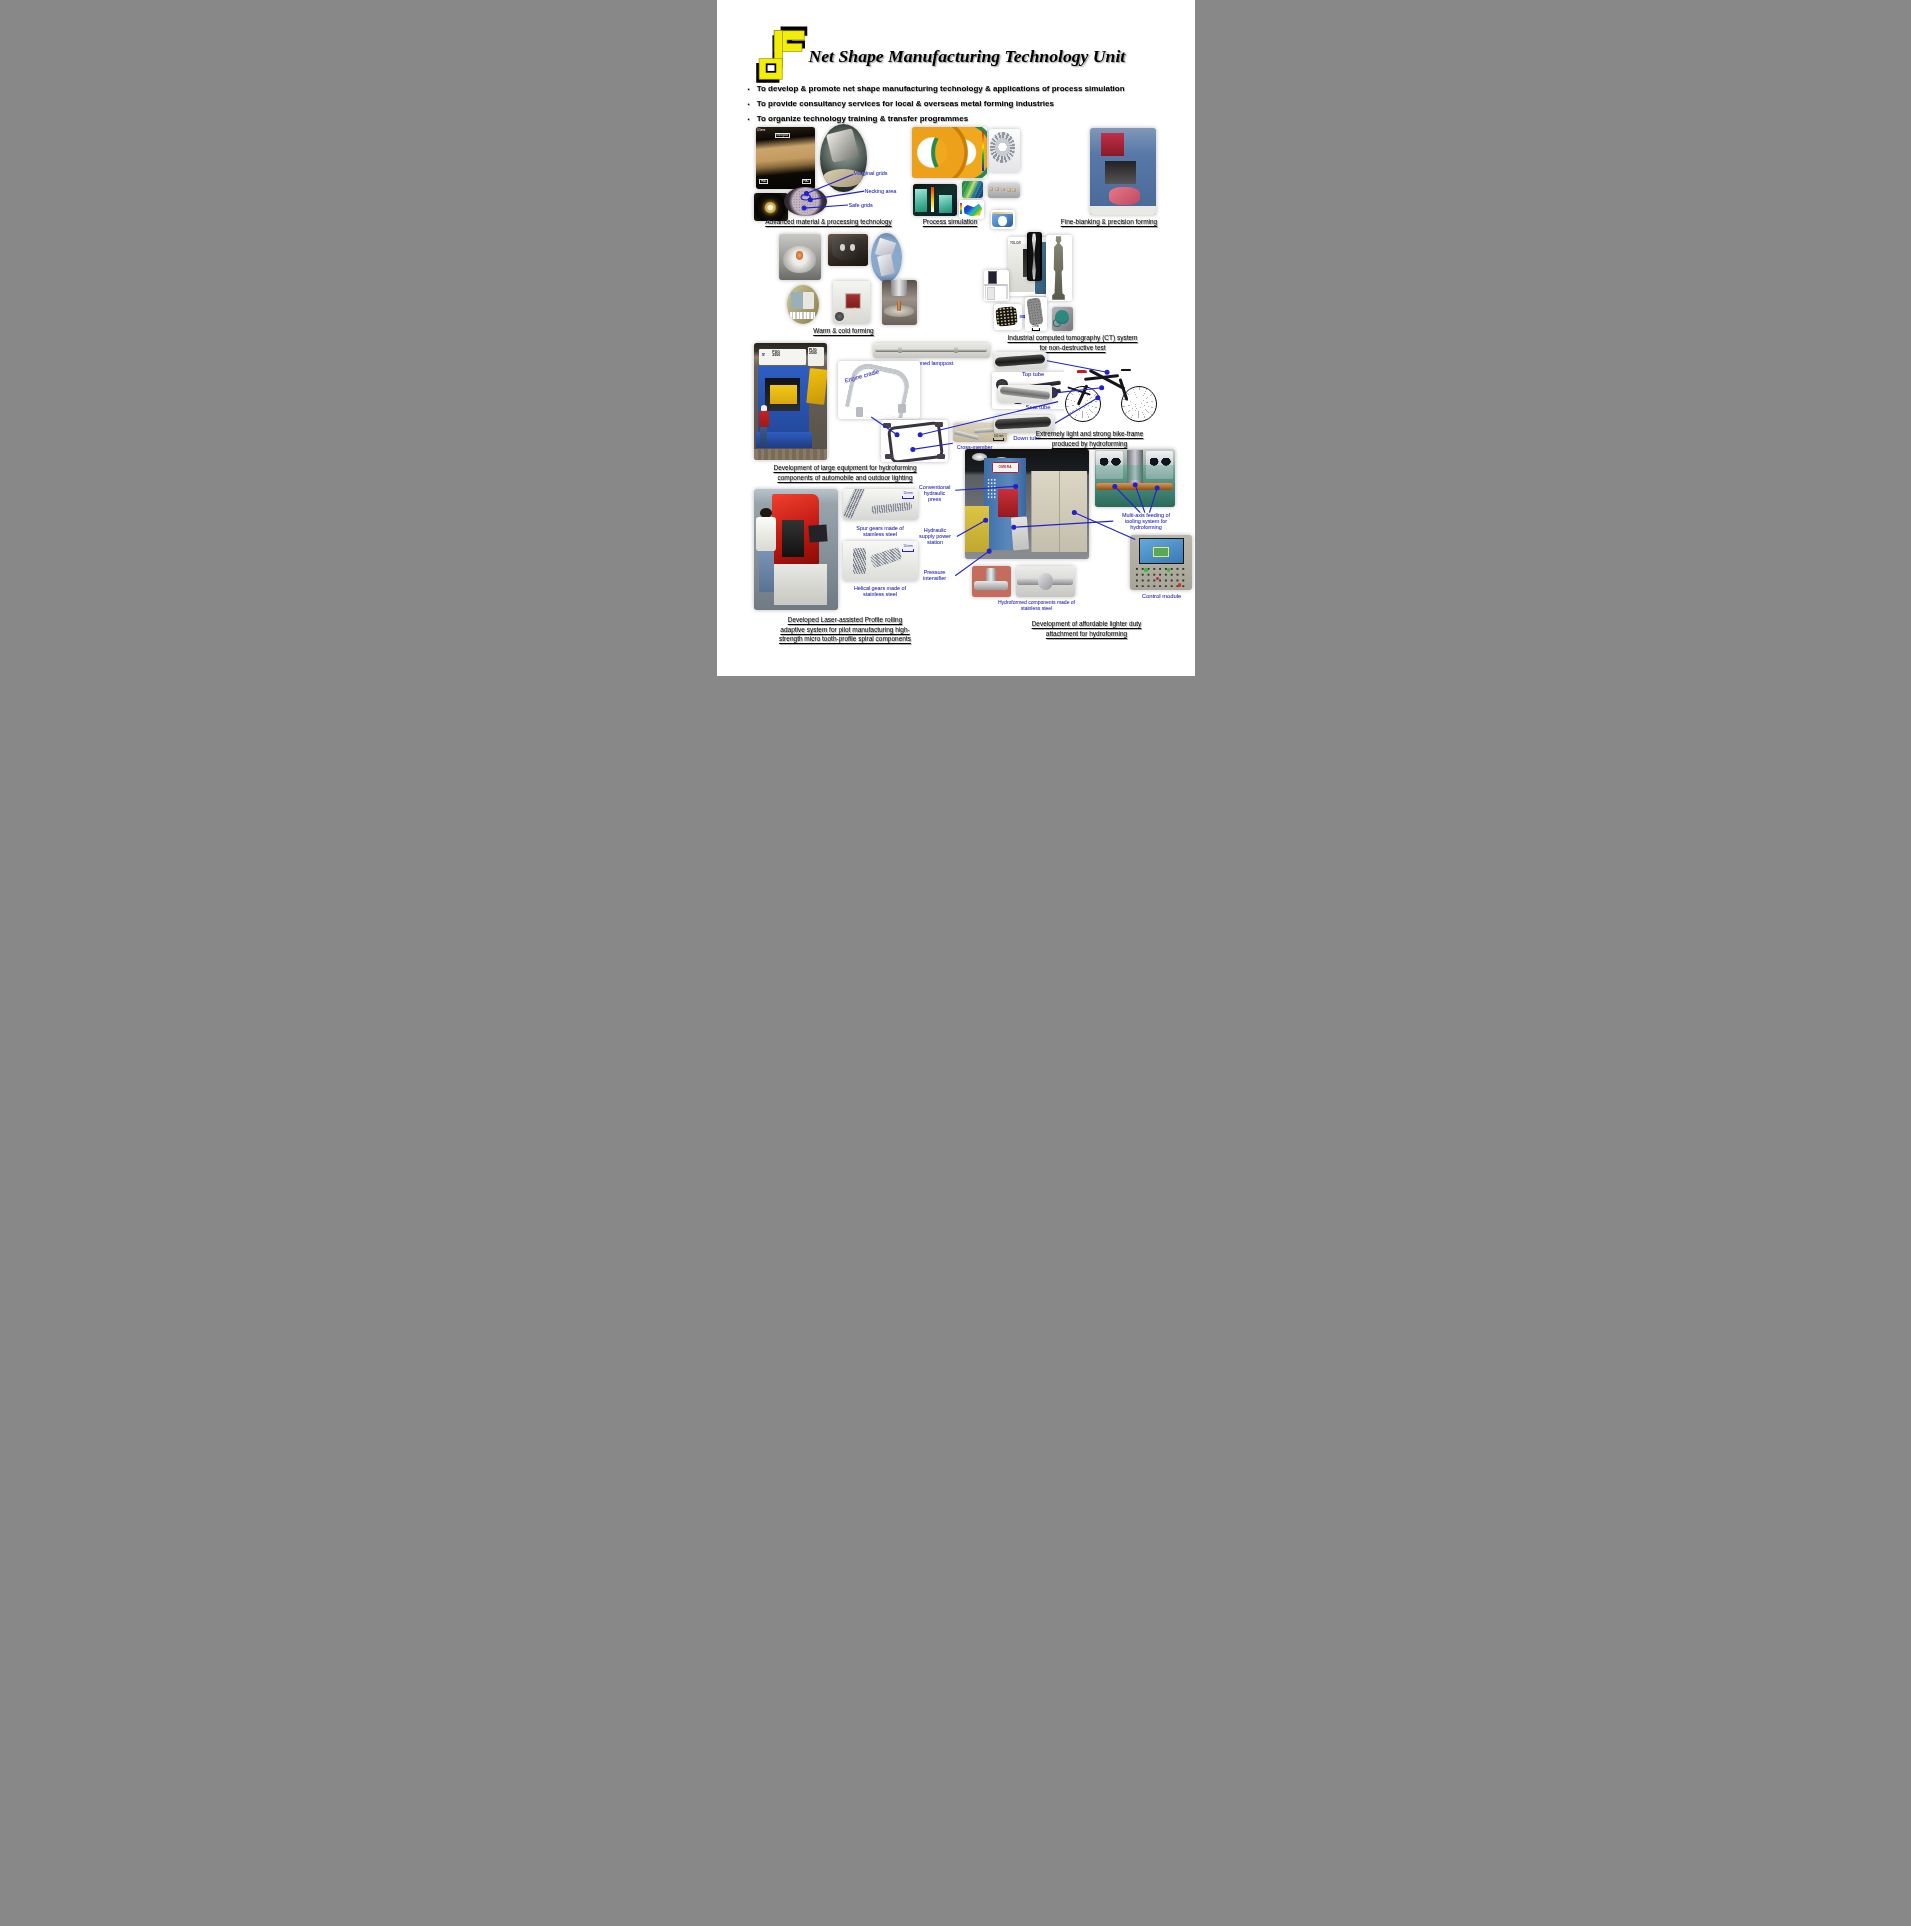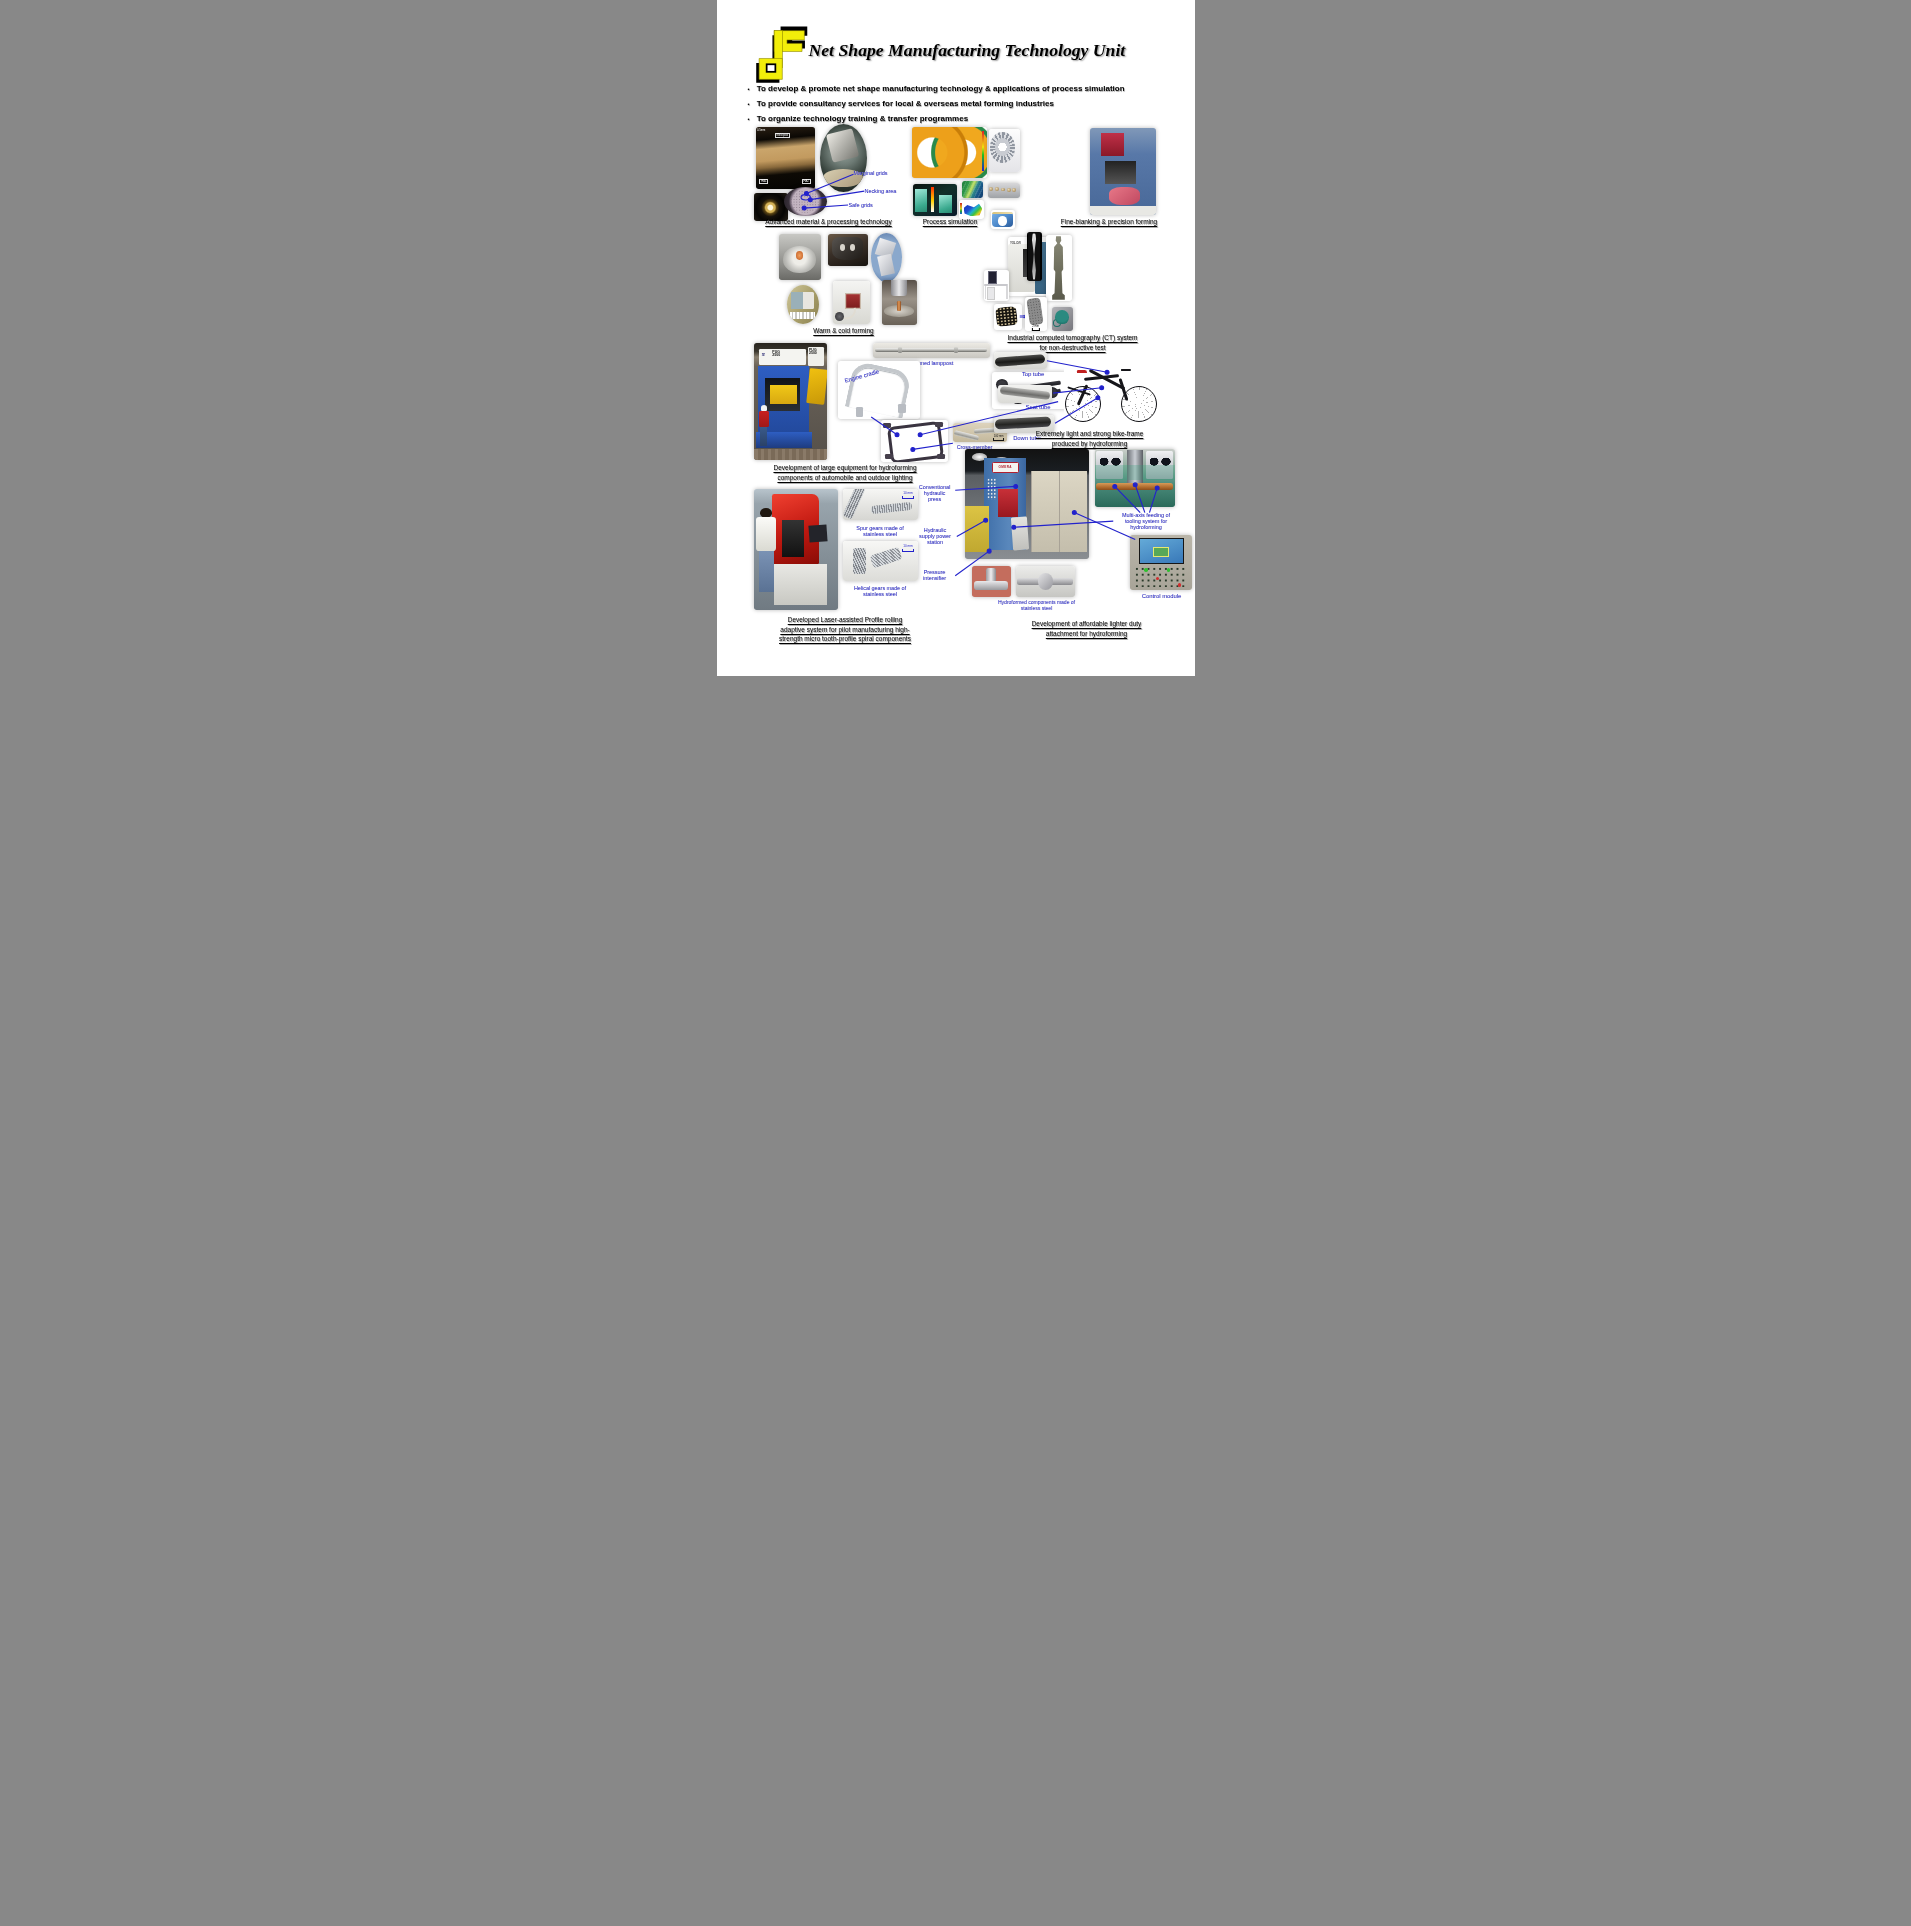--- a/index.html
+++ b/index.html
@@ -2,21 +2,21 @@
 <html style="font-size:6.2px"><head>
 <meta charset="utf-8">
 <style>
   :root{ --blue:#2222cc; }
   html,body{margin:0;padding:0;background:#888;}
   #page{position:relative;width:478px;height:676px;margin:0 auto;background:#fff;
         font-family:"Liberation Sans",sans-serif;overflow:hidden;}
   .abs{position:absolute;}
   
   #logo{left:34px;top:26px;width:58px;height:58px;}
-  #title{left:92px;top:28px;width:370px;font-family:"Liberation Serif",serif;
+  #title{left:92px;top:34px;width:370px;font-family:"Liberation Serif",serif;
          font-style:italic;font-weight:700;font-size:17.7px;color:#000;
          text-shadow:1.2px 1.2px 1.5px #999;white-space:nowrap;}
   
   #bullets{left:31px;top:84px;width:424px;list-style:none;margin:0;padding:0;}
   #bullets li{display:flex;gap:7px;margin-bottom:5px;font-weight:700;font-size:8px;
               color:#000;text-shadow:0.6px 0.6px 0.8px #aaa;}
   #bullets .dot{font-size:6.2px;line-height:10px;}
   
   .cap{font-size:6.5px;color:#000;text-shadow:0.8px 0.8px 0.8px #9a9a9a;text-align:center;}
   .cap span{display:block;text-decoration:underline;text-decoration-thickness:0.8px;

